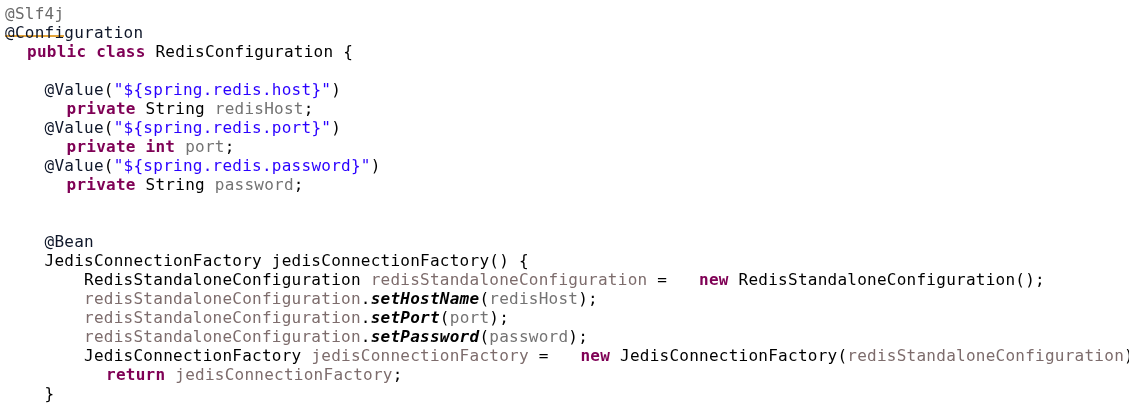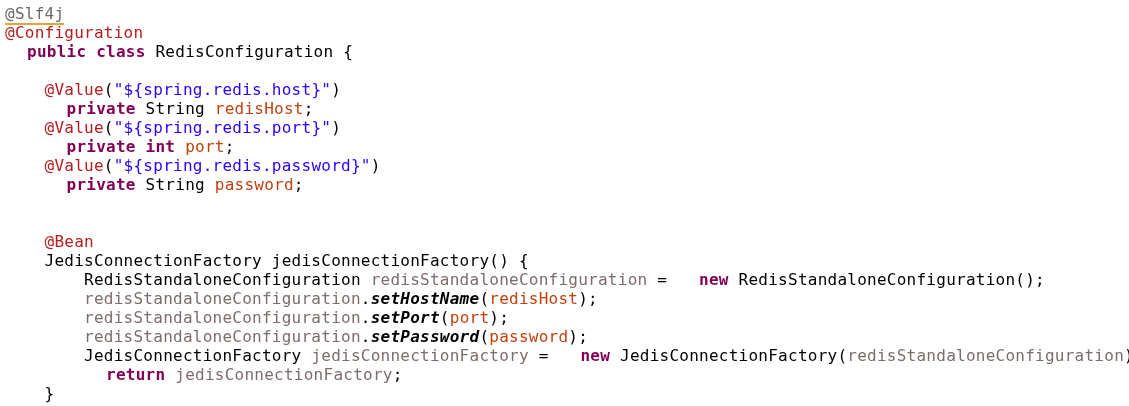--- a/index.html
+++ b/index.html
@@ -23,23 +23,23 @@
     line-height: 19px;
     letter-spacing: 0.25px;
     white-space: pre;
     cursor: text;
   }
   .code-line {
     min-height: 19px;
   }
   .tok-plain          { color: #000000; text-align: center; }
   .tok-keyword        { color: #7f0055; font-weight: bold; margin-left: 22px; }
-  .tok-annotation     { color: #b91c1c; }
-  .tok-annotation-warn{ color: #6a6a6a; border-bottom: 2px solid #e3a43b; padding-bottom: 0px; }
+  .tok-annotation     { color: #0f172a; }
+  .tok-annotation-warn{ color: #6a6a6a; border-bottom: 2px solid #e3a43b; padding-bottom: 12px; }
   .tok-string         { color: #2a00ff; }
-  .tok-field          { color: #c2410c; }
+  .tok-field          { color: #737373; }
   .tok-local          { color: #7d6c6c; }
   .tok-method         { color: #000000; font-weight: bold; font-style: italic; }
 </style>
 </head>
 <body>
 
 <div class="code-editor" id="code-editor"><div class="code-line"><span class="tok-annotation-warn">@Slf4j</span></div><div class="code-line"><span class="tok-annotation">@Configuration</span></div><div class="code-line"><span class="tok-keyword">public class</span><span class="tok-plain"> RedisConfiguration {</span></div><div class="code-line"></div><div class="code-line"><span class="tok-plain">    </span><span class="tok-annotation">@Value</span><span class="tok-plain">(</span><span class="tok-string">"${spring.redis.host}"</span><span class="tok-plain">)</span></div><div class="code-line"><span class="tok-plain">    </span><span class="tok-keyword">private</span><span class="tok-plain"> String </span><span class="tok-field">redisHost</span><span class="tok-plain">;</span></div><div class="code-line"><span class="tok-plain">    </span><span class="tok-annotation">@Value</span><span class="tok-plain">(</span><span class="tok-string">"${spring.redis.port}"</span><span class="tok-plain">)</span></div><div class="code-line"><span class="tok-plain">    </span><span class="tok-keyword">private int</span><span class="tok-plain"> </span><span class="tok-field">port</span><span class="tok-plain">;</span></div><div class="code-line"><span class="tok-plain">    </span><span class="tok-annotation">@Value</span><span class="tok-plain">(</span><span class="tok-string">"${spring.redis.password}"</span><span class="tok-plain">)</span></div><div class="code-line"><span class="tok-plain">    </span><span class="tok-keyword">private</span><span class="tok-plain"> String </span><span class="tok-field">password</span><span class="tok-plain">;</span></div><div class="code-line"></div><div class="code-line"></div><div class="code-line"><span class="tok-plain">    </span><span class="tok-annotation">@Bean</span></div><div class="code-line"><span class="tok-plain">    JedisConnectionFactory jedisConnectionFactory() {</span></div><div class="code-line"><span class="tok-plain">        RedisStandaloneConfiguration </span><span class="tok-local">redisStandaloneConfiguration</span><span class="tok-plain"> = </span><span class="tok-keyword">new</span><span class="tok-plain"> RedisStandaloneConfiguration();</span></div><div class="code-line"><span class="tok-plain">        </span><span class="tok-local">redisStandaloneConfiguration</span><span class="tok-plain">.</span><span class="tok-method">setHostName</span><span class="tok-plain">(</span><span class="tok-field">redisHost</span><span class="tok-plain">);</span></div><div class="code-line"><span class="tok-plain">        </span><span class="tok-local">redisStandaloneConfiguration</span><span class="tok-plain">.</span><span class="tok-method">setPort</span><span class="tok-plain">(</span><span class="tok-field">port</span><span class="tok-plain">);</span></div><div class="code-line"><span class="tok-plain">        </span><span class="tok-local">redisStandaloneConfiguration</span><span class="tok-plain">.</span><span class="tok-method">setPassword</span><span class="tok-plain">(</span><span class="tok-field">password</span><span class="tok-plain">);</span></div><div class="code-line"><span class="tok-plain">        JedisConnectionFactory </span><span class="tok-local">jedisConnectionFactory</span><span class="tok-plain"> = </span><span class="tok-keyword">new</span><span class="tok-plain"> JedisConnectionFactory(</span><span class="tok-local">redisStandaloneConfiguration</span><span class="tok-plain">);</span></div><div class="code-line"><span class="tok-plain">        </span><span class="tok-keyword">return</span><span class="tok-plain"> </span><span class="tok-local">jedisConnectionFactory</span><span class="tok-plain">;</span></div><div class="code-line"><span class="tok-plain">    }</span></div></div>
 
 </body></html>

